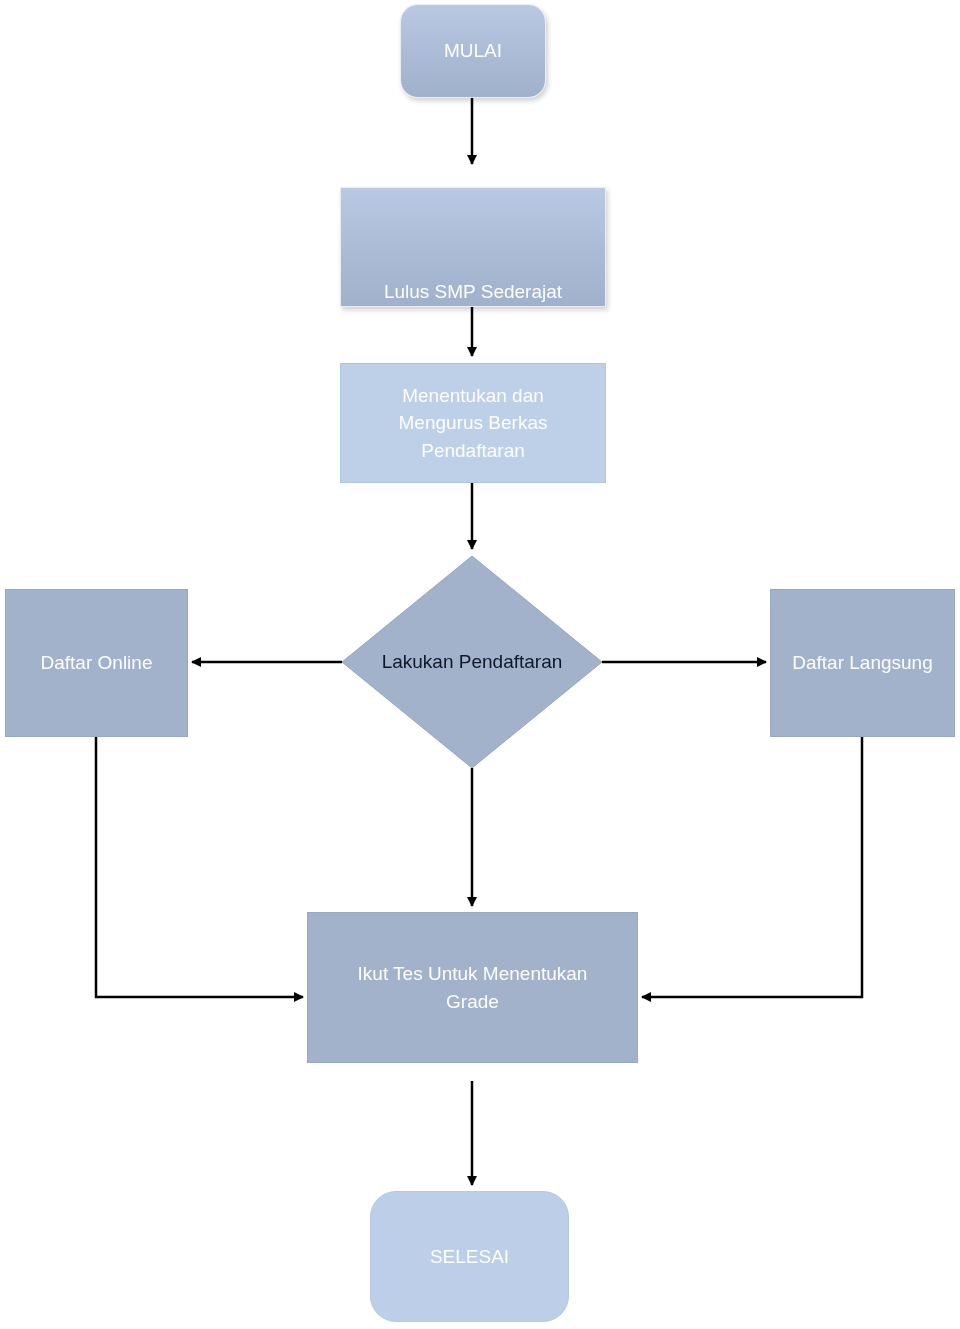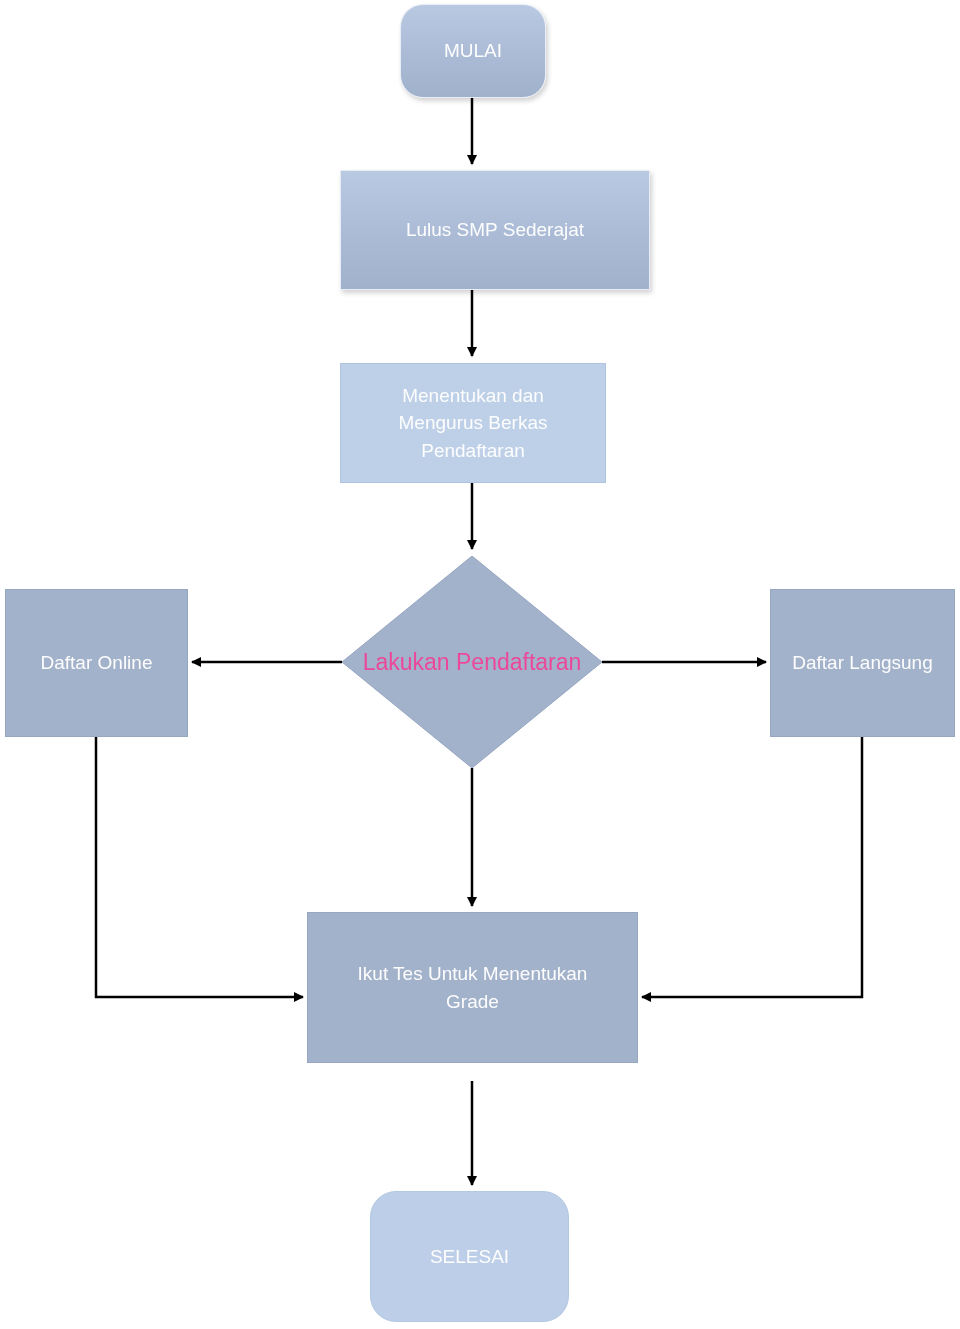--- a/index.html
+++ b/index.html
@@ -50,22 +50,22 @@
   .diamond-wrap {
     position: absolute;
   }
   .diamond-label {
     position: absolute;
     inset: 0;
     display: flex;
     align-items: center;
     justify-content: center;
     text-align: left;
-    color: #ec4899;
-    font-size: 23px;
+    color: #0f172a;
+    font-size: 19px;
   }
   .arrows {
     position: absolute;
     left: 0;
     top: 0;
     pointer-events: none;
   }
   .arrows line, .arrows polyline {
     stroke: #000000;
     stroke-width: 2.5;
@@ -87,25 +87,25 @@
     <line x1="472" y1="290" x2="472" y2="356" marker-end="url(#ah)"></line>
     <line x1="472" y1="483" x2="472" y2="549" marker-end="url(#ah)"></line>
     <line x1="342" y1="662" x2="192" y2="662" marker-end="url(#ah)"></line>
     <line x1="602" y1="662" x2="766" y2="662" marker-end="url(#ah)"></line>
     <line x1="472" y1="768" x2="472" y2="906" marker-end="url(#ah)"></line>
     <polyline points="96,737 96,997 303,997" marker-end="url(#ah)"></polyline>
     <polyline points="862,737 862,997 642,997" marker-end="url(#ah)"></polyline>
     <line x1="472" y1="1081" x2="472" y2="1185" marker-end="url(#ah)"></line>
   </svg>
 
-  <div class="node grad terminator" style="left:400px; top:4px; width:146px; height:94px;border-radius:23px;">
+  <div class="node grad terminator" style="left:400px; top:4px; width:146px; height:94px;">
     <span>MULAI</span>
   </div>
 
-  <div class="node grad" style="left:340px; top:170px; width:310px; height:120px;">
+  <div class="node grad" style="left:340px; top:187px; width:266px; height:120px;align-items:flex-end;">
     <span>Lulus SMP Sederajat</span>
   </div>
 
   <div class="node light" style="left:340px; top:363px; width:266px; height:120px; padding:0 48px;">
     <span>Menentukan dan Mengurus Berkas Pendaftaran</span>
   </div>
 
   <div class="diamond-wrap" style="left:342px; top:556px; width:260px; height:212px;">
     <svg width="260" height="212" viewBox="0 0 260 212">
       <polygon points="130,0 260,106 130,212 0,106" fill="#a3b2cb" stroke="#97a7c1" stroke-width="1"></polygon>

